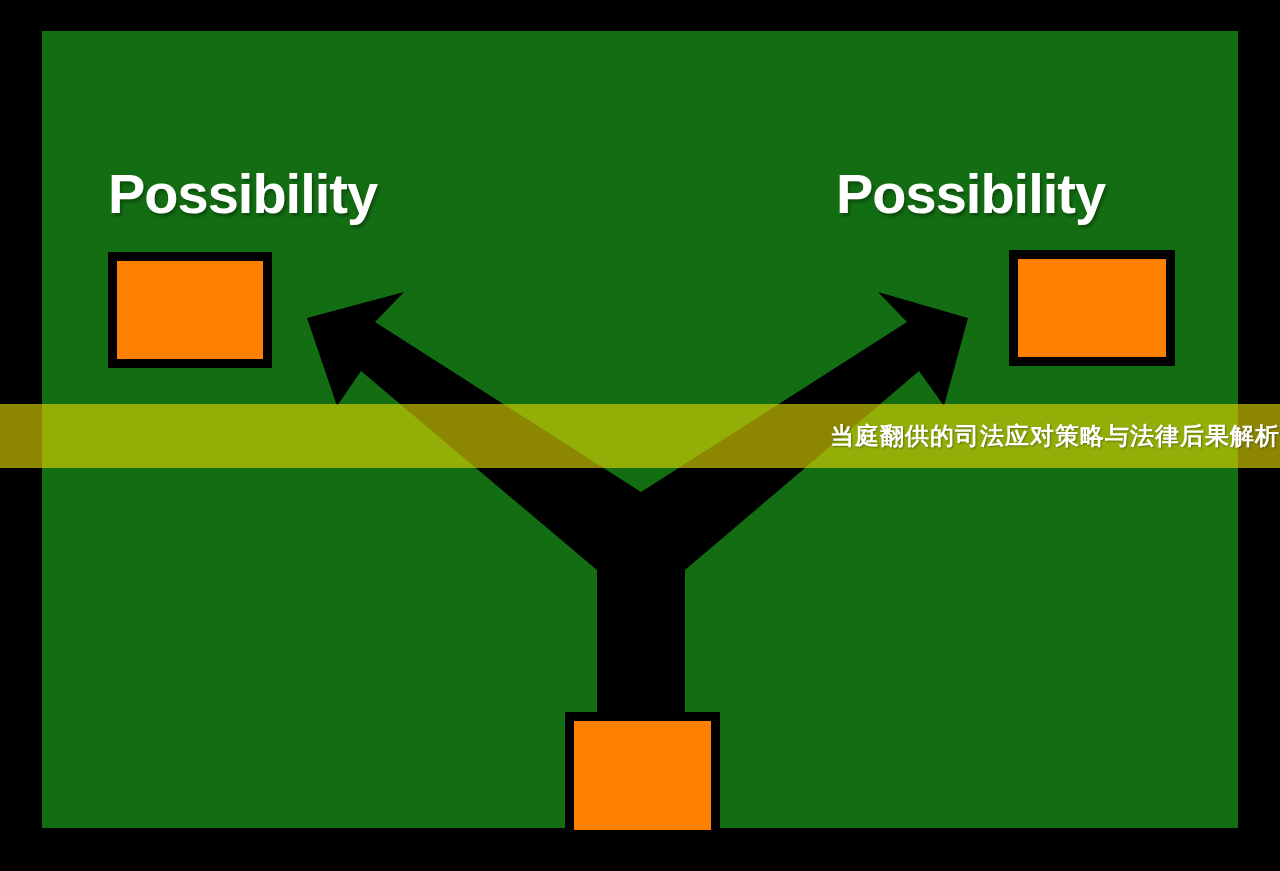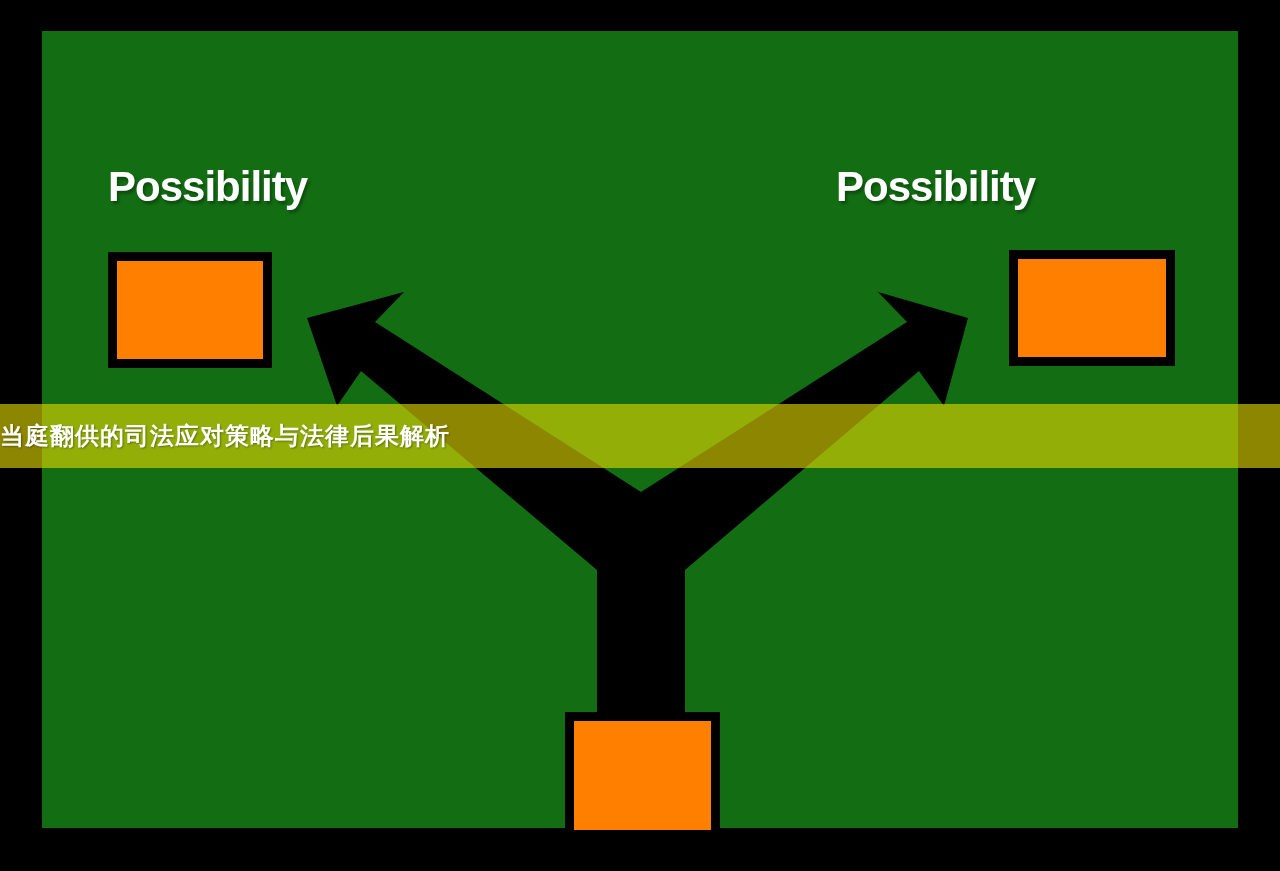--- a/index.html
+++ b/index.html
@@ -38,21 +38,21 @@
     height: 797px;
     background: #136D13;
   }
 
   
   .poss-label {
     position: absolute;
     color: #ffffff;
     font-family: "Liberation Sans", sans-serif;
     font-weight: bold;
-    font-size: 42px;
+    font-size: 56px;
     line-height: 1;
     letter-spacing: -1px;
     white-space: nowrap;
     text-shadow: 2px 3px 3px rgba(0,0,0,0.30);
   }
   .poss-left  { left: 108px; top: 166px; }
   .poss-right { left: 836px; top: 166px; }
 
   
   .swatch {
@@ -78,21 +78,21 @@
   
   .caption-band {
     position: absolute;
     left: 0;
     top: 404px;
     width: 1280px;
     height: 64px;
     background: rgba(226, 217, 0, 0.62);
     display: flex;
     align-items: center;
-    justify-content: flex-start;
+    justify-content: flex-end;
   }
   .caption-text {
     color: #ffffff;
     font-family: "Liberation Sans", sans-serif;
     font-weight: bold;
     font-size: 24px;
     line-height: 1;
     letter-spacing: 1px;
     white-space: nowrap;
     text-shadow: 1px 1px 2px rgba(0,0,0,0.35);

